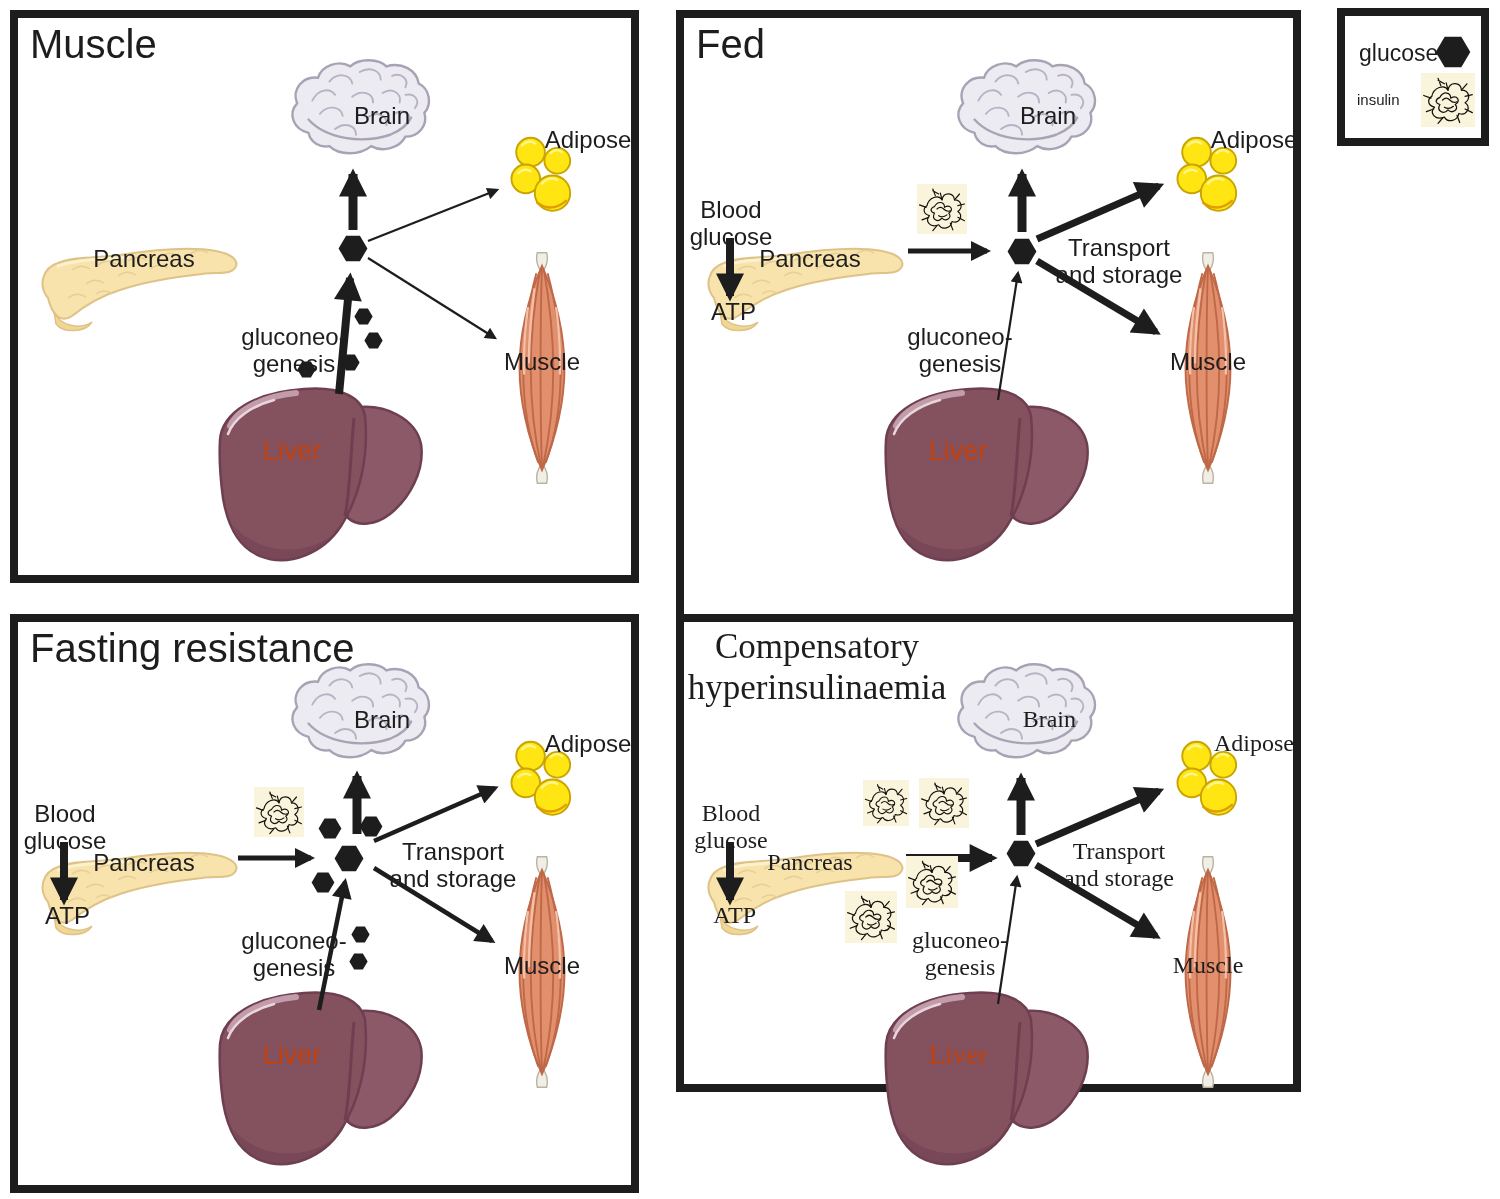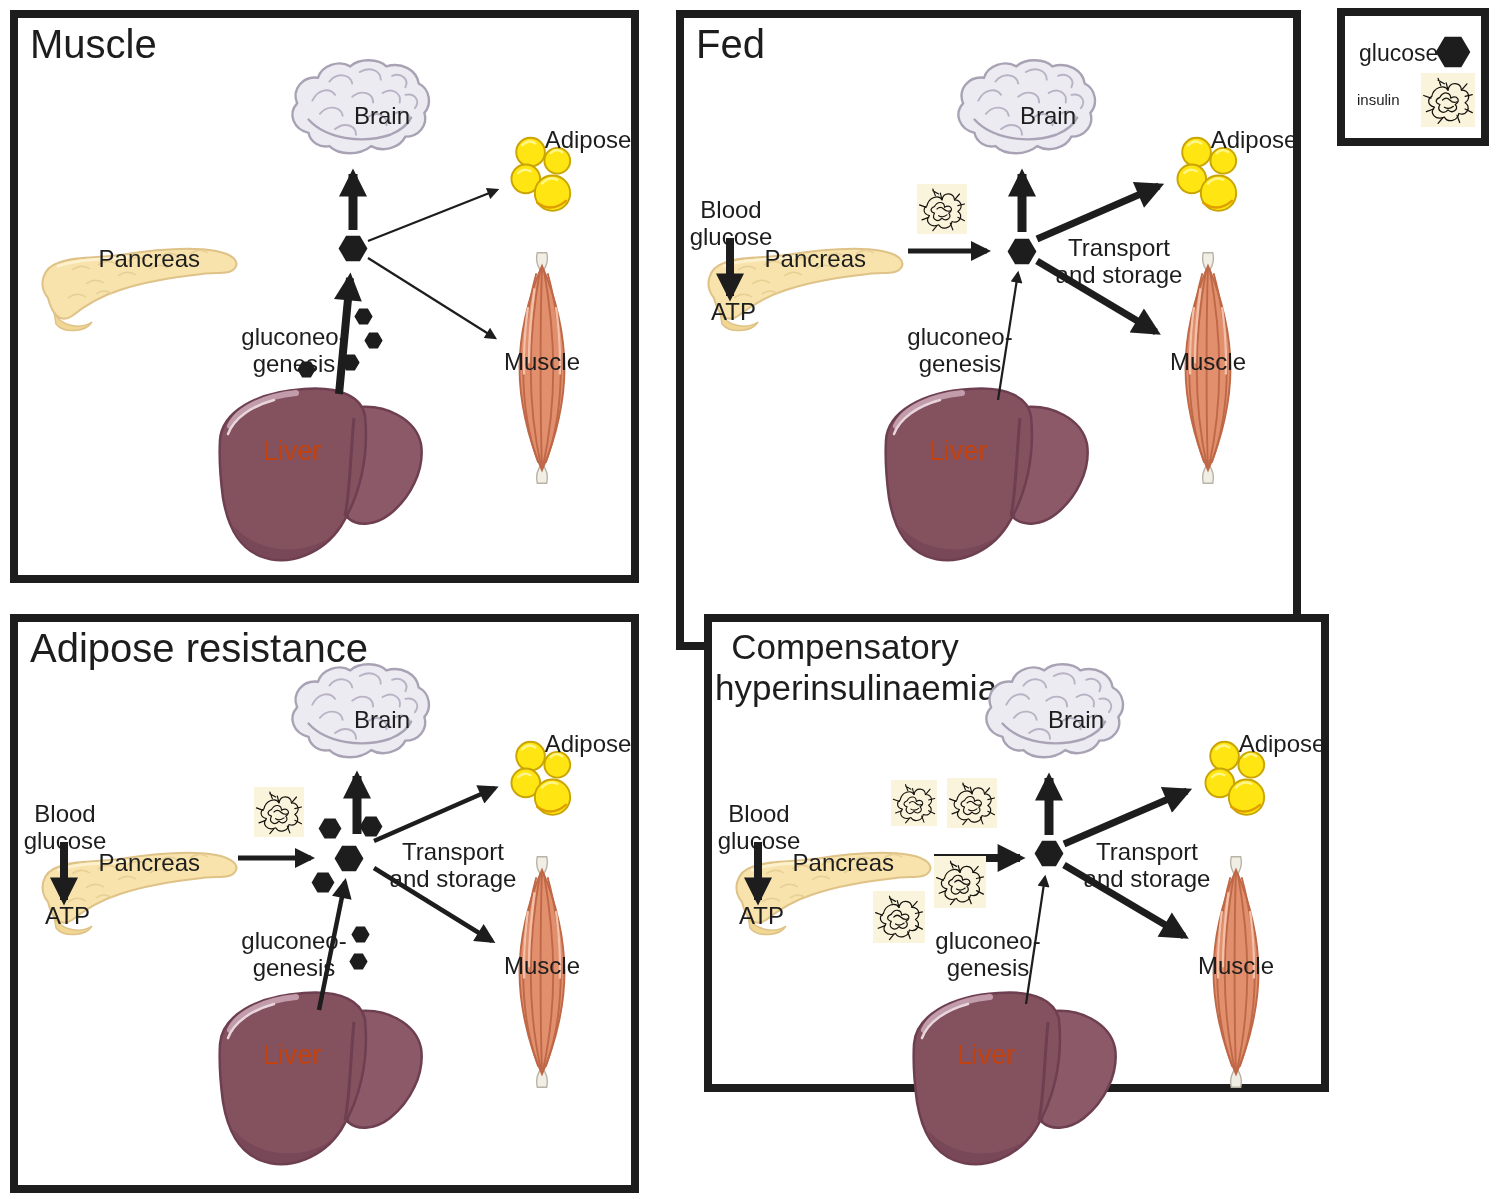--- a/index.html
+++ b/index.html
@@ -2,39 +2,39 @@
 <html><head>
 <meta charset="utf-8">
 <style>
   html,body{margin:0;padding:0;background:#ffffff;}
   .stage{position:relative;width:1500px;height:1199px;background:#ffffff;
          font-family:"Liberation Sans",sans-serif;color:#1d1d1d;overflow:hidden;}
   .panel{position:absolute;border:8px solid #1d1d1d;background:#ffffff;box-sizing:border-box;}
   .p1{left:10px;top:10px;width:629px;height:573px;}
   .p2{left:676px;top:10px;width:625px;height:640px;}
   .p3{left:10px;top:614px;width:629px;height:579px;}
-  .p4{left:704px;top:614px;width:625px;height:478px;}
+  .p4{left:676px;top:614px;width:625px;height:478px;font-family:Liberation Serif, serif;}
   .legend{position:absolute;left:1337px;top:8px;width:152px;height:138px;
           border:8px solid #1d1d1d;background:#ffffff;box-sizing:border-box;}
   .title{position:absolute;left:12px;top:4px;margin:0;font-size:40px;font-weight:400;white-space:nowrap;}
   .title-2line{position:absolute;left:3px;top:4px;margin:0;width:260px;font-size:35px;
                font-weight:400;line-height:41px;text-align:center;white-space:normal;}
   .title-2line span{display:block;}
   .lbl{position:absolute;font-size:24px;line-height:27px;}
   .two span{display:block;text-align:center;}
   .organ,.hex,.insulin{position:absolute;display:block;}
   .arrows{position:absolute;left:0;top:0;width:100%;height:100%;display:block;pointer-events:none;}
   .arrows line{stroke:#1d1d1d;}
   
   .brain-svg{left:262px;top:40px;width:152px;height:106px;}
   .brain-lbl{left:300px;top:84px;width:92px;text-align:right;}
   .adipose-svg{left:489px;top:116px;width:70px;height:84px;}
   .adipose-lbl{left:520px;top:108px;width:100px;text-align:center;}
   .pancreas-svg{left:14px;top:218px;width:216px;height:102px;}
-  .pancreas-lbl{left:70px;top:227px;width:112px;text-align:right;}
+  .pancreas-lbl{left:70px;top:227px;width:112px;text-align:center;}
   .muscle-svg{left:494px;top:230px;width:60px;height:240px;}
   .muscle-lbl{left:478px;top:330px;width:92px;text-align:center;}
   .liver-svg{left:186px;top:358px;width:230px;height:200px;}
   .liver-lbl{left:228px;top:420px;width:92px;text-align:center;color:#c2410c;font-size:27px;}
   .gluconeo-lbl{left:200px;top:305px;width:152px;}
   .transport-lbl{left:354px;top:216px;width:162px;}
   .blood-lbl{left:1px;top:178px;width:92px;}
   .atp-lbl{left:20px;top:280px;width:52px;text-align:right;}
   
   .legend .lg-glucose{left:14px;top:24px;font-size:23px;}
@@ -254,21 +254,21 @@
       <span>gluconeo-</span>
         <span>genesis</span>
     </div>
     <div class="lbl two transport-lbl">
       <span>Transport</span>
         <span>and storage</span>
     </div>
   </section>
 
   <section class="panel p3">
-    <h2 class="title">Adipose resistance</h2>
+    <h2 class="title">Fasting resistance</h2>
 
     <svg class="organ brain-svg">
         <use href="#sym-brain"></use>
       </svg>
     <svg class="organ adipose-svg">
         <use href="#sym-adipose"></use>
       </svg>
     <svg class="organ pancreas-svg">
         <use href="#sym-pancreas"></use>
       </svg>

